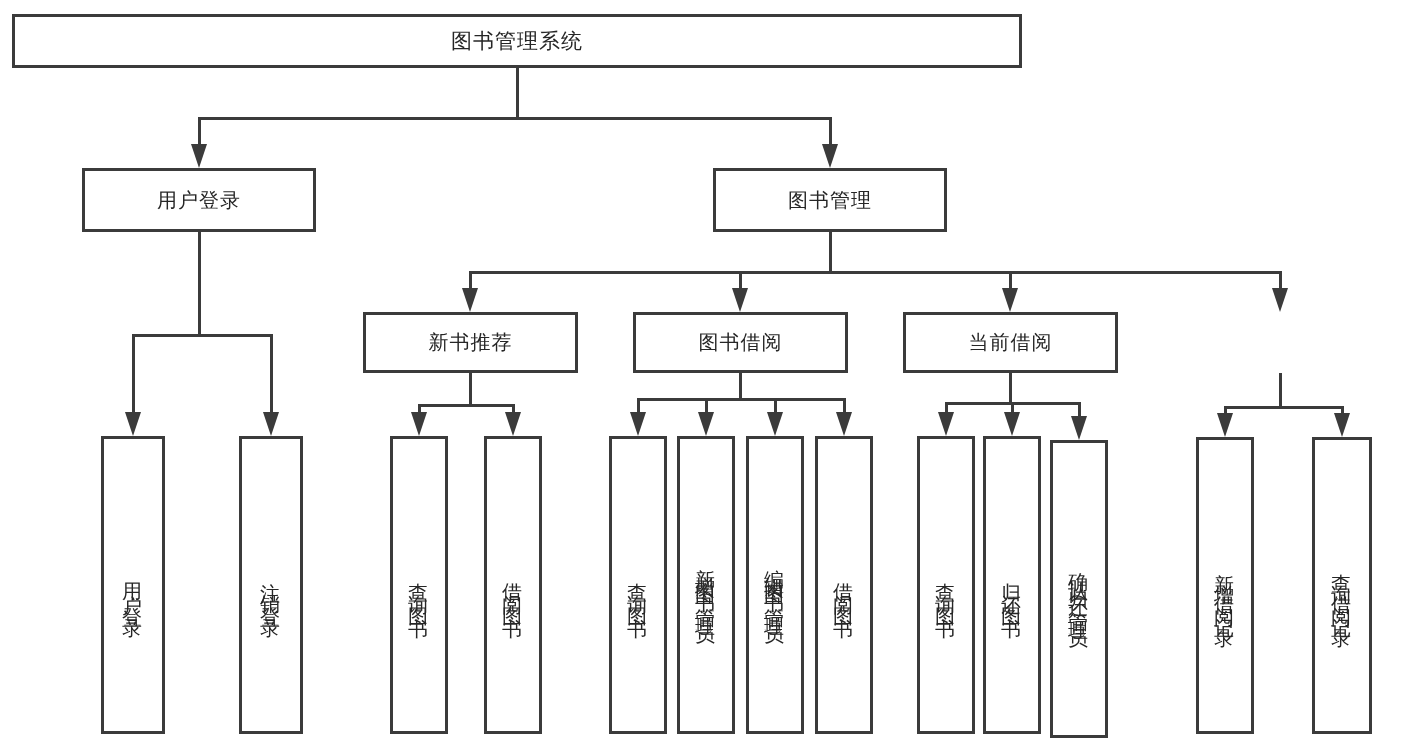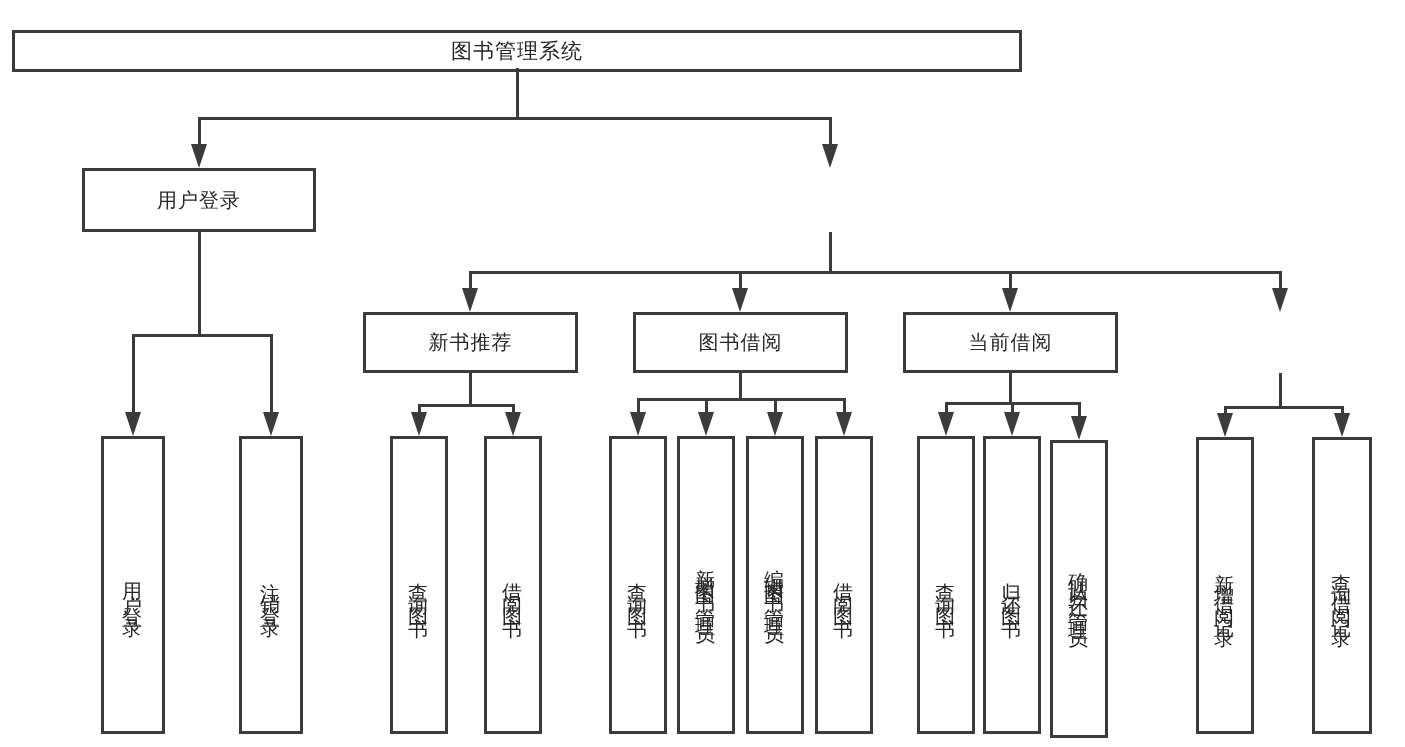--- a/index.html
+++ b/index.html
@@ -56,33 +56,36 @@
     text-shadow: 1px 1px 0 rgba(255,255,255,0.65);
     z-index: 5;
     white-space: nowrap;
   }
 </style>
 </head>
 <body>
 
 <div class="canvas">
 
-  <div class="box root" style="left:12px; top:30px; width:1010px; height:42px;">
+  <div class="box root" style="left:12px; top:14px; width:1010px; height:54px;">
     <span>图书管理系统</span>
   </div>
 
   <div class="vline" style="left:515.5px; top:68px;  height:50px;"></div>
   <div class="hline" style="left:197.5px; top:116.5px; width:634px;"></div>
   <div class="vline" style="left:197.5px; top:118px; height:28px;"></div>
   <div class="vline" style="left:828.5px; top:118px; height:28px;"></div>
   <div class="arrow" style="left:191px; top:144px;"></div>
   <div class="arrow" style="left:822px; top:144px;"></div>
 
   <div class="box" style="left:82px; top:168px; width:234px; height:64px;">
     <span>用户登录</span>
+  </div>
+  <div class="box" style="left:713px; top:168px; width:234px; height:64px;">
+    <span>图书管理</span>
   </div>
 
   <div class="vline" style="left:197.5px; top:232px; height:103px;"></div>
   <div class="hline" style="left:131.5px; top:333.5px; width:141px;"></div>
   <div class="vline" style="left:131.5px; top:335px; height:79px;"></div>
   <div class="vline" style="left:269.5px; top:335px; height:79px;"></div>
   <div class="arrow" style="left:125px; top:412px;"></div>
   <div class="arrow" style="left:263px; top:412px;"></div>
 
   <div class="vline" style="left:828.5px; top:232px; height:40px;"></div>

